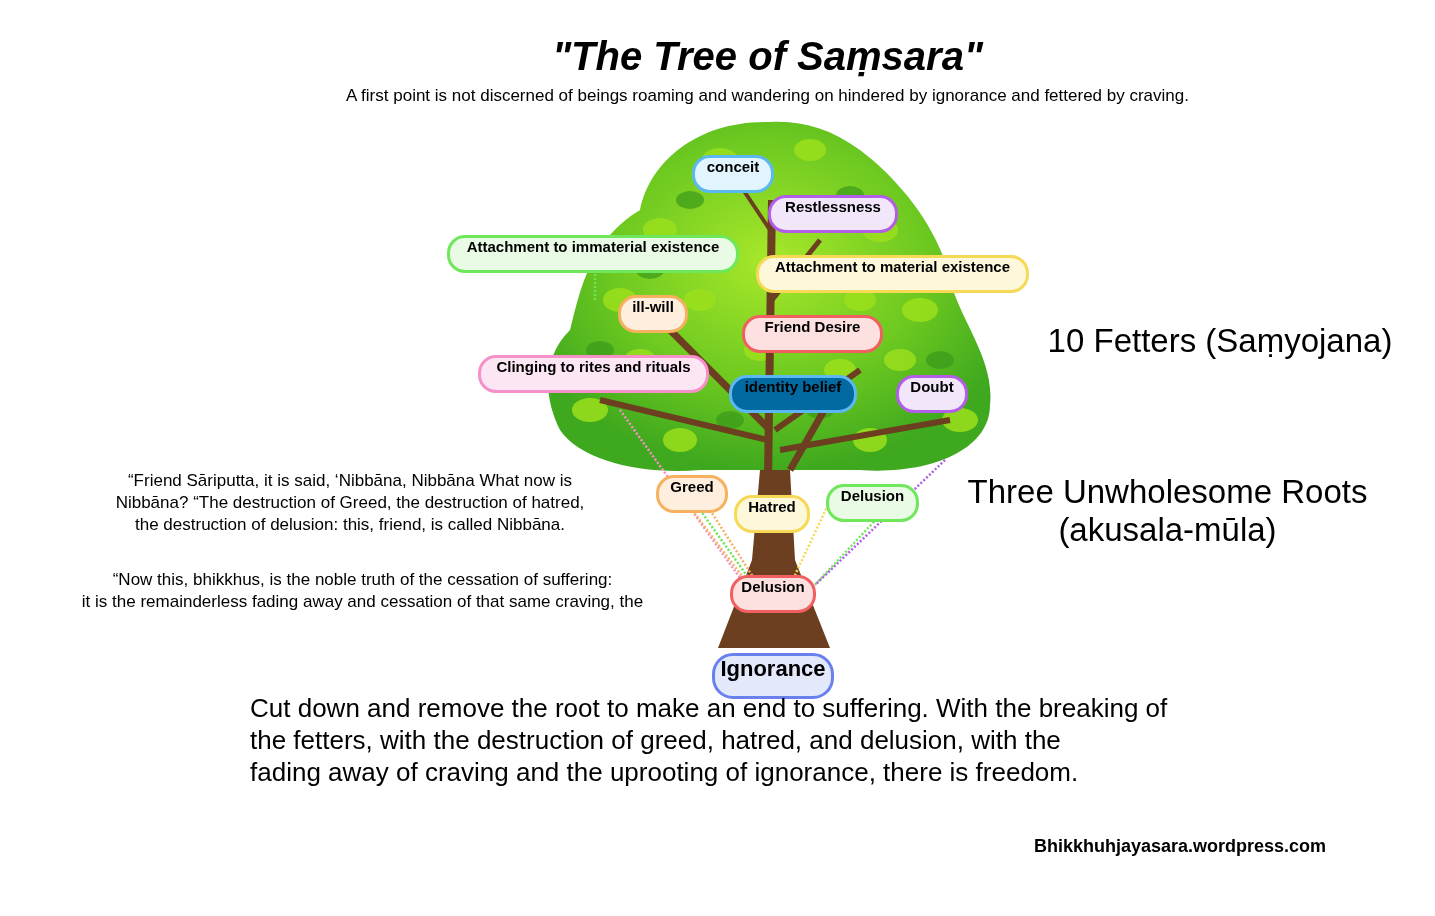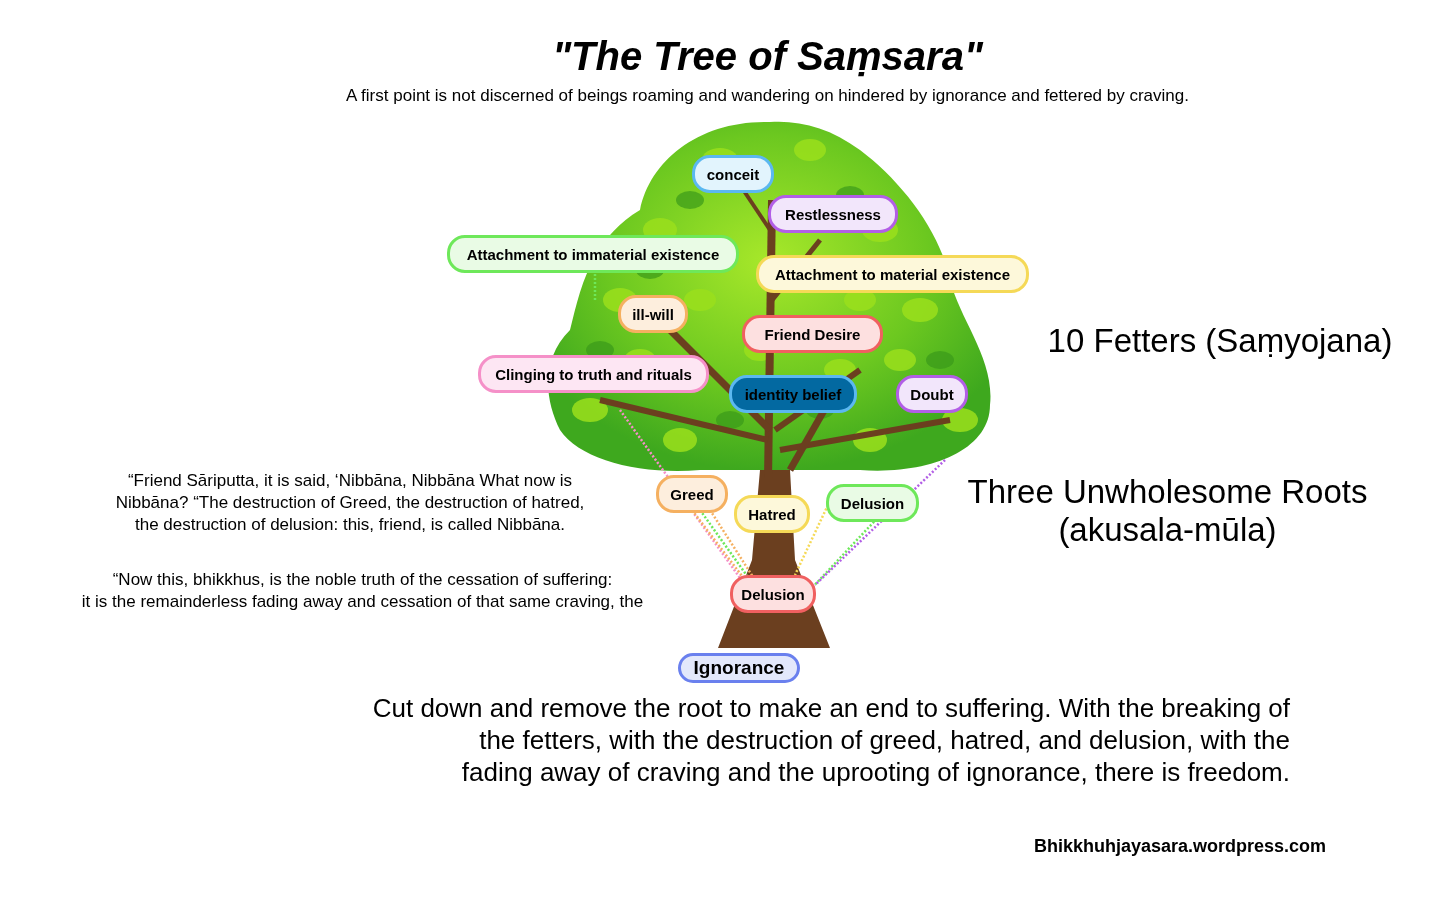--- a/index.html
+++ b/index.html
@@ -4,25 +4,25 @@
 <style>
   html, body { margin:0; padding:0; background:#ffffff; }
   body { width:1435px; height:916px; position:relative; overflow:hidden;
          font-family:"Liberation Sans", sans-serif; color:#000; }
   .abs { position:absolute; }
   .title { left:0; width:1535px; top:34px; text-align:center; font-size:40px;
            font-weight:bold; font-style:italic; }
   .subtitle { left:0; width:1535px; top:86px; text-align:center; font-size:17px; }
   svg.tree { position:absolute; left:0; top:0; }
   .node { position:absolute; border-radius:18px; border:3px solid; box-sizing:border-box;
-          font-weight:bold; font-size:15px; display:flex; align-items:center;
+          font-weight:bold; font-size:15px; display:flex; 
           justify-content:center; white-space:nowrap; padding:0 10px; height:38px; }
   .side-label { font-size:33px; text-align:center; }
   .quote { font-size:17px; text-align:center; line-height:22px; }
-  .closing { font-size:26px; text-align:right; line-height:32px; }
+  .closing { font-size:26px; text-align:left; line-height:32px; }
   .credit { font-size:18px; font-weight:bold; text-align:center; line-height:24px; }
 </style>
 </head>
 <body>
 
 <div class="abs title" style="width:1535px;left:0;">"The Tree of Saṃsara"</div>
 <div class="abs subtitle">A first point is not discerned of beings roaming and wandering on hindered by ignorance and fettered by craving.</div>
 
 <svg class="tree" width="1435" height="916">
   <defs>
@@ -101,21 +101,21 @@
 <div class="node" style="left:756px;top:255px;width:273px;border-color:#f5d957;background:#fdf8da;">
   <span>Attachment to material existence</span>
   </div>
 <div class="node" style="left:618px;top:295px;width:70px;border-color:#f5b060;background:#fdeedd;">
   <span>ill-will</span>
   </div>
 <div class="node" style="left:742px;top:315px;width:141px;border-color:#f06060;background:#fde0e0;">
   <span>Friend Desire</span>
   </div>
 <div class="node" style="left:478px;top:355px;width:231px;border-color:#f590c8;background:#fde6f3;">
-  <span>Clinging to truth and rituals</span>
+  <span>Clinging to rites and rituals</span>
   </div>
 <div class="node" style="left:729px;top:375px;width:128px;border-color:#5bb8f0;background:#0369a1;">
   <span>identity belief</span>
   </div>
 <div class="node" style="left:896px;top:375px;width:72px;border-color:#b25ee6;background:#f2e6fb;">
   <span>Doubt</span>
   </div>
 
 <div class="node" style="left:656px;top:475px;width:72px;border-color:#f5b060;background:#fdeedd;">
   <span>Greed</span>
@@ -123,21 +123,21 @@
 <div class="node" style="left:734px;top:495px;width:76px;border-color:#f5d957;background:#fdf8da;">
   <span>Hatred</span>
   </div>
 <div class="node" style="left:826px;top:475px;width:93px;border-color:#6ee85a;background:#e9fbe5;margin-top:9px;">
   <span>Delusion</span>
   </div>
 
 <div class="node" style="left:730px;top:575px;width:86px;border-color:#f06060;background:#fde0e0;">
   <span>Delusion</span>
   </div>
-<div class="node" style="left:678px;top:653px;width:122px;height:30px;border-radius:21px;border-color:#6a80ee;background:#e3e8fb;font-size:19px;">
+<div class="node" style="left:712px;top:653px;width:122px;height:46px;border-radius:21px;border-color:#6a80ee;background:#e3e8fb;font-size:22px;">
   <span>Ignorance</span>
   </div>
 
 <div class="abs side-label" style="left:1020px;width:400px;top:322px;">10 Fetters (Saṃyojana)</div>
 <div class="abs side-label" style="left:940px;width:455px;top:473px;line-height:38px;">
   <div>Three Unwholesome Roots</div>
   <div>(akusala-mūla)</div>
 </div>
 
 <div class="abs quote" style="left:60px;width:580px;top:470px;">

